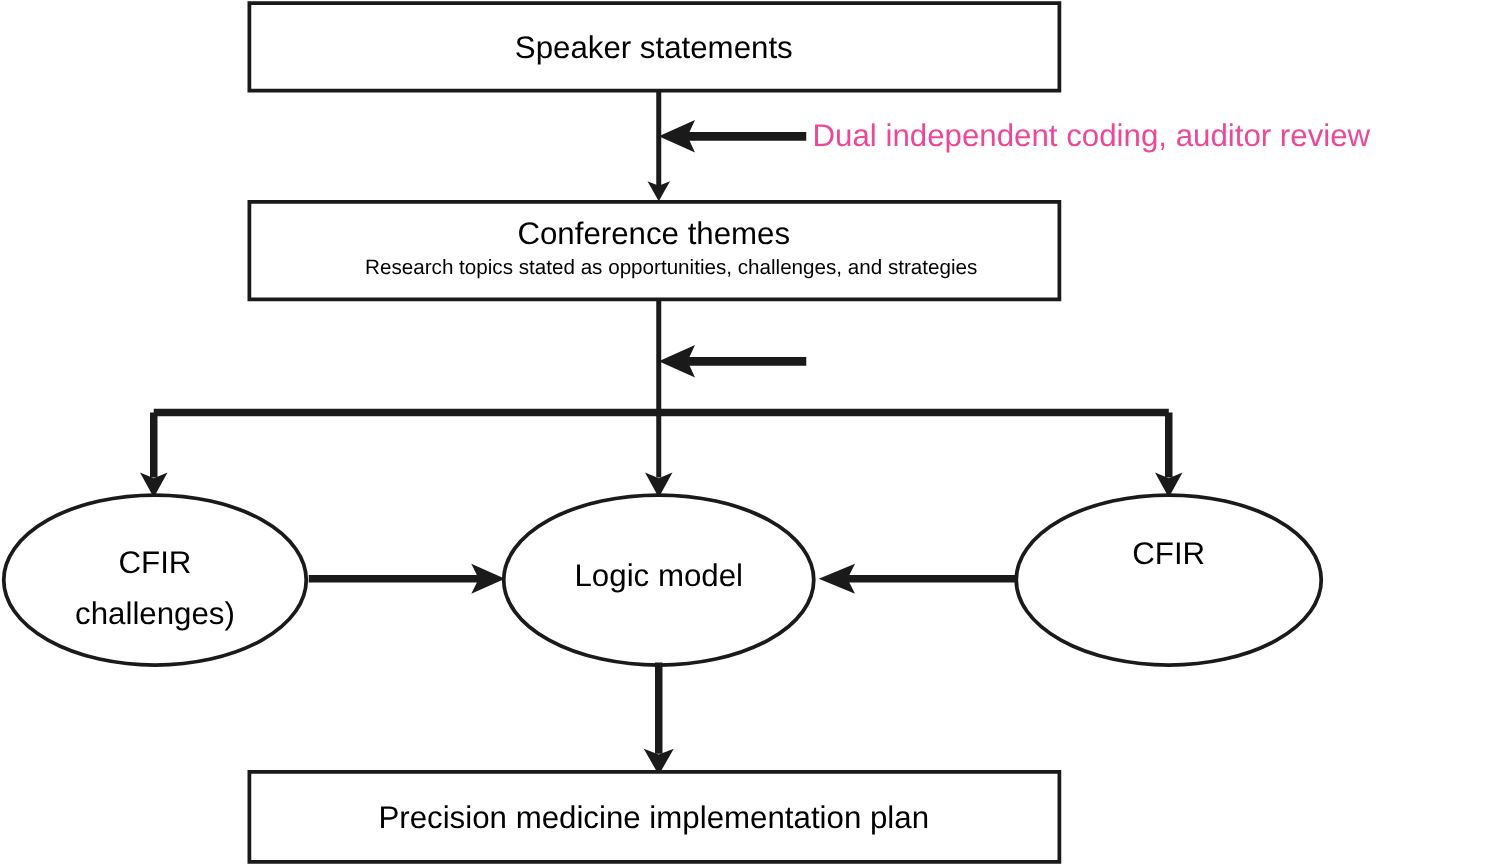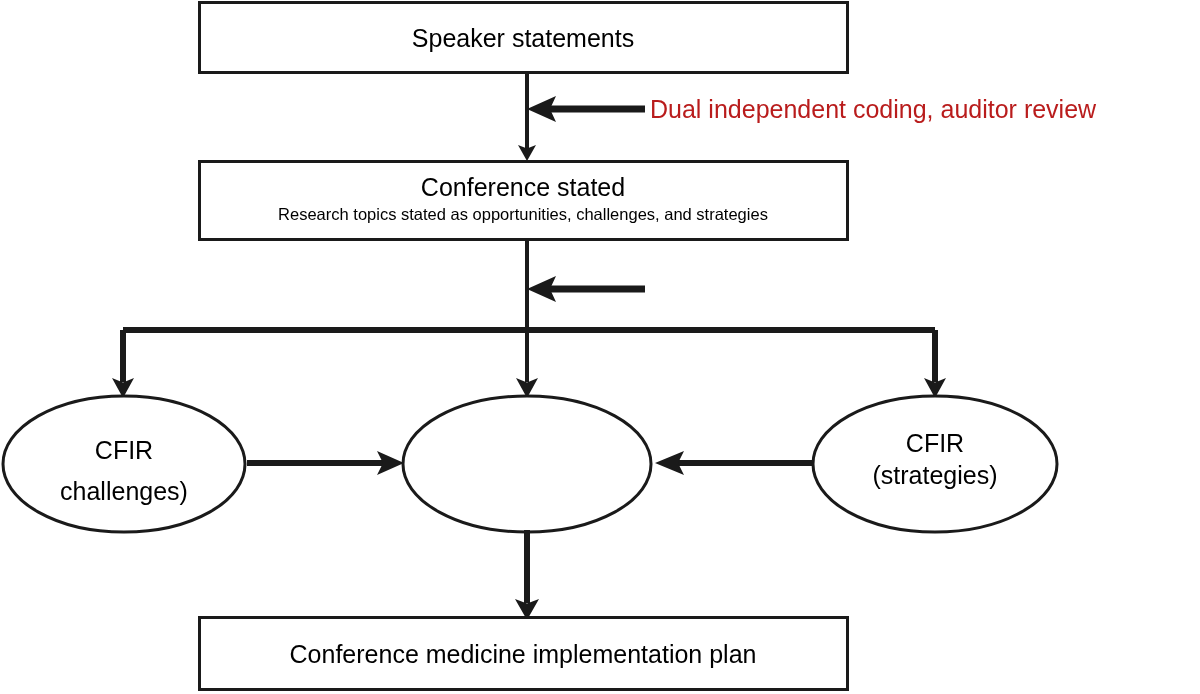--- a/index.html
+++ b/index.html
@@ -25,21 +25,21 @@
   .node-text {
     position: absolute;
     text-align: center;
     color: #000000;
     line-height: 1.12;
     pointer-events: none;
     white-space: nowrap;
   }
   .edge-label {
     position: absolute;
-    color: #b91c1c;
+    color: #ec4899;
     white-space: nowrap;
   }
   .t-box-main { font-size: 25px; }
   .t-box-sub  { font-size: 16.5px; }
   .t-ellipse  { font-size: 25px; }
   .t-edge     { font-size: 25px; }
 </style>
 </head>
 <body>
 
@@ -95,29 +95,29 @@
     <path d="M 655 463 L 684 451 L 678 463 L 684 475 Z" fill="#1a1a1a"></path>
 
     <path d="M 527 530 L 527 603" stroke="#1a1a1a" stroke-width="6" fill="none"></path>
     <path d="M 527 620 L 515 599 L 527 603.5 L 539 599 Z" fill="#1a1a1a"></path>
 
     <rect x="199.5" y="617.5" width="648" height="72" fill="#ffffff" stroke="#1a1a1a" stroke-width="3"></rect>
   </svg>
 
   <div class="node-text t-box-main" style="left:199px; top:24px; width:648px;">Speaker statements</div>
 
-  <div class="node-text t-box-main" style="left:199px; top:173px; width:648px;">Conference stated</div>
+  <div class="node-text t-box-main" style="left:199px; top:173px; width:648px;">Conference themes</div>
 
-  <div class="node-text t-box-sub" style="left:199px; top:205px; width:648px;">Research topics stated as opportunities, challenges, and strategies</div>
+  <div class="node-text t-box-sub" style="left:213px; top:205px; width:648px;">Research topics stated as opportunities, challenges, and strategies</div>
 
   <div class="edge-label t-edge" style="left:650px; top:95px;">Dual independent coding, auditor review</div>
 
 
   <div class="node-text t-ellipse" style="left:4px; top:436px; width:240px;">CFIR</div>
   <div class="node-text t-ellipse" style="left:4px; top:477px; width:240px;">challenges)</div>
 
+  <div class="node-text t-ellipse" style="left:403px; top:447px; width:248px;">Logic model</div>
 
   <div class="node-text t-ellipse" style="left:813px; top:429px; width:244px;">CFIR</div>
-  <div class="node-text t-ellipse" style="left:813px; top:461px; width:244px;">(strategies)</div>
 
-  <div class="node-text t-box-main" style="left:199px; top:640px; width:648px;">Conference medicine implementation plan</div>
+  <div class="node-text t-box-main" style="left:199px; top:640px; width:648px;">Precision medicine implementation plan</div>
 
 </div>
 
 </body></html>

